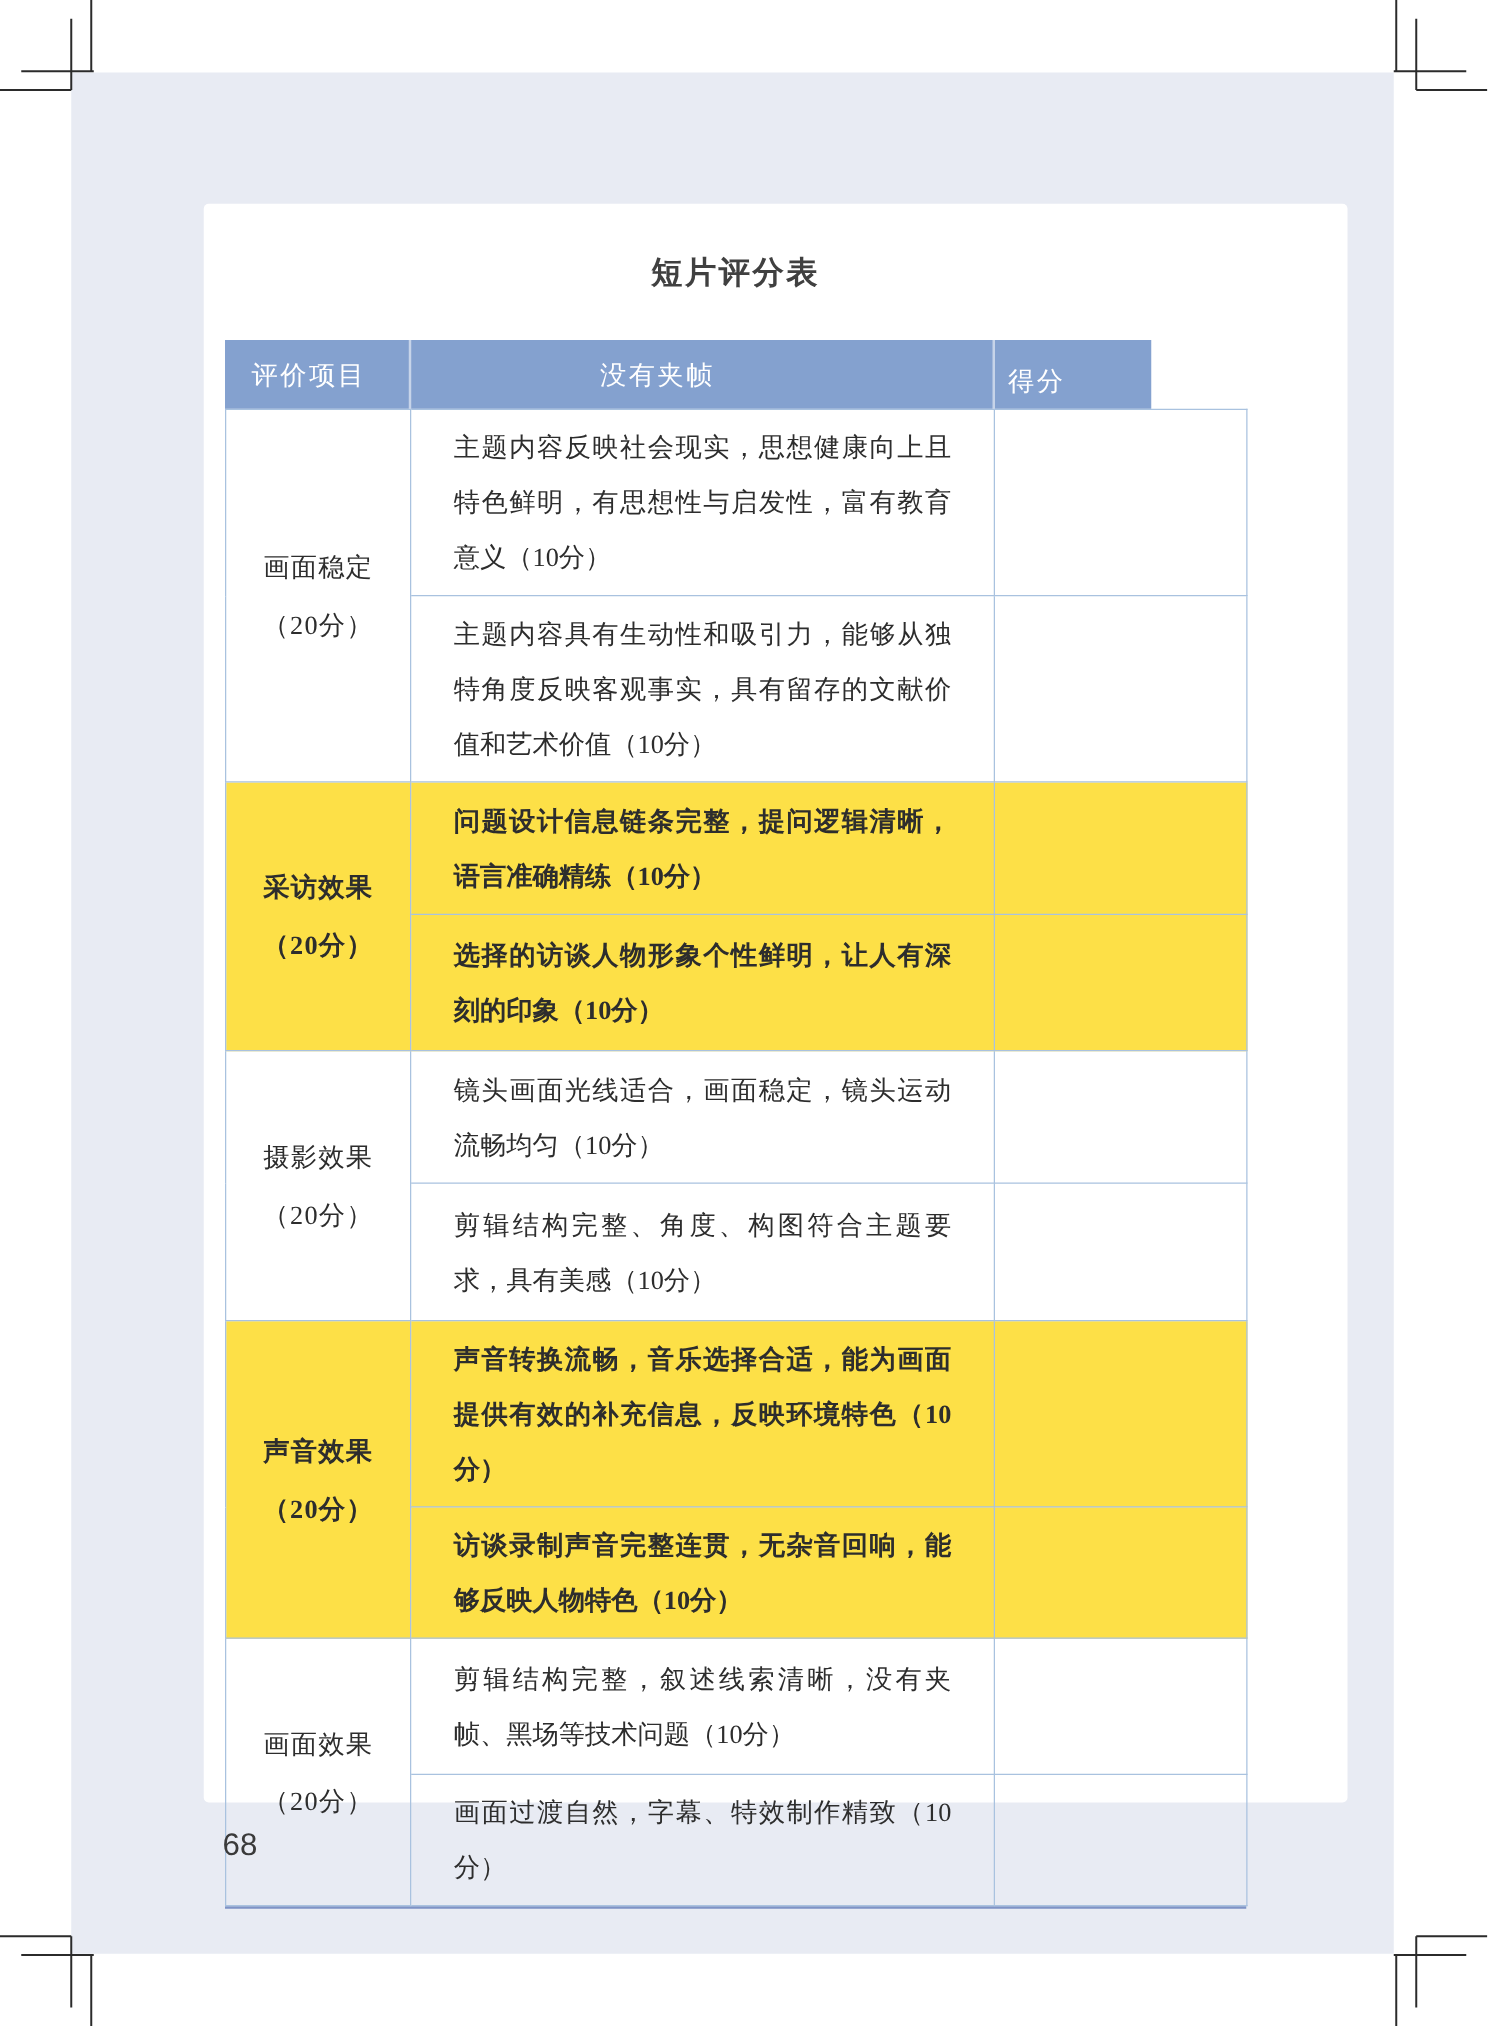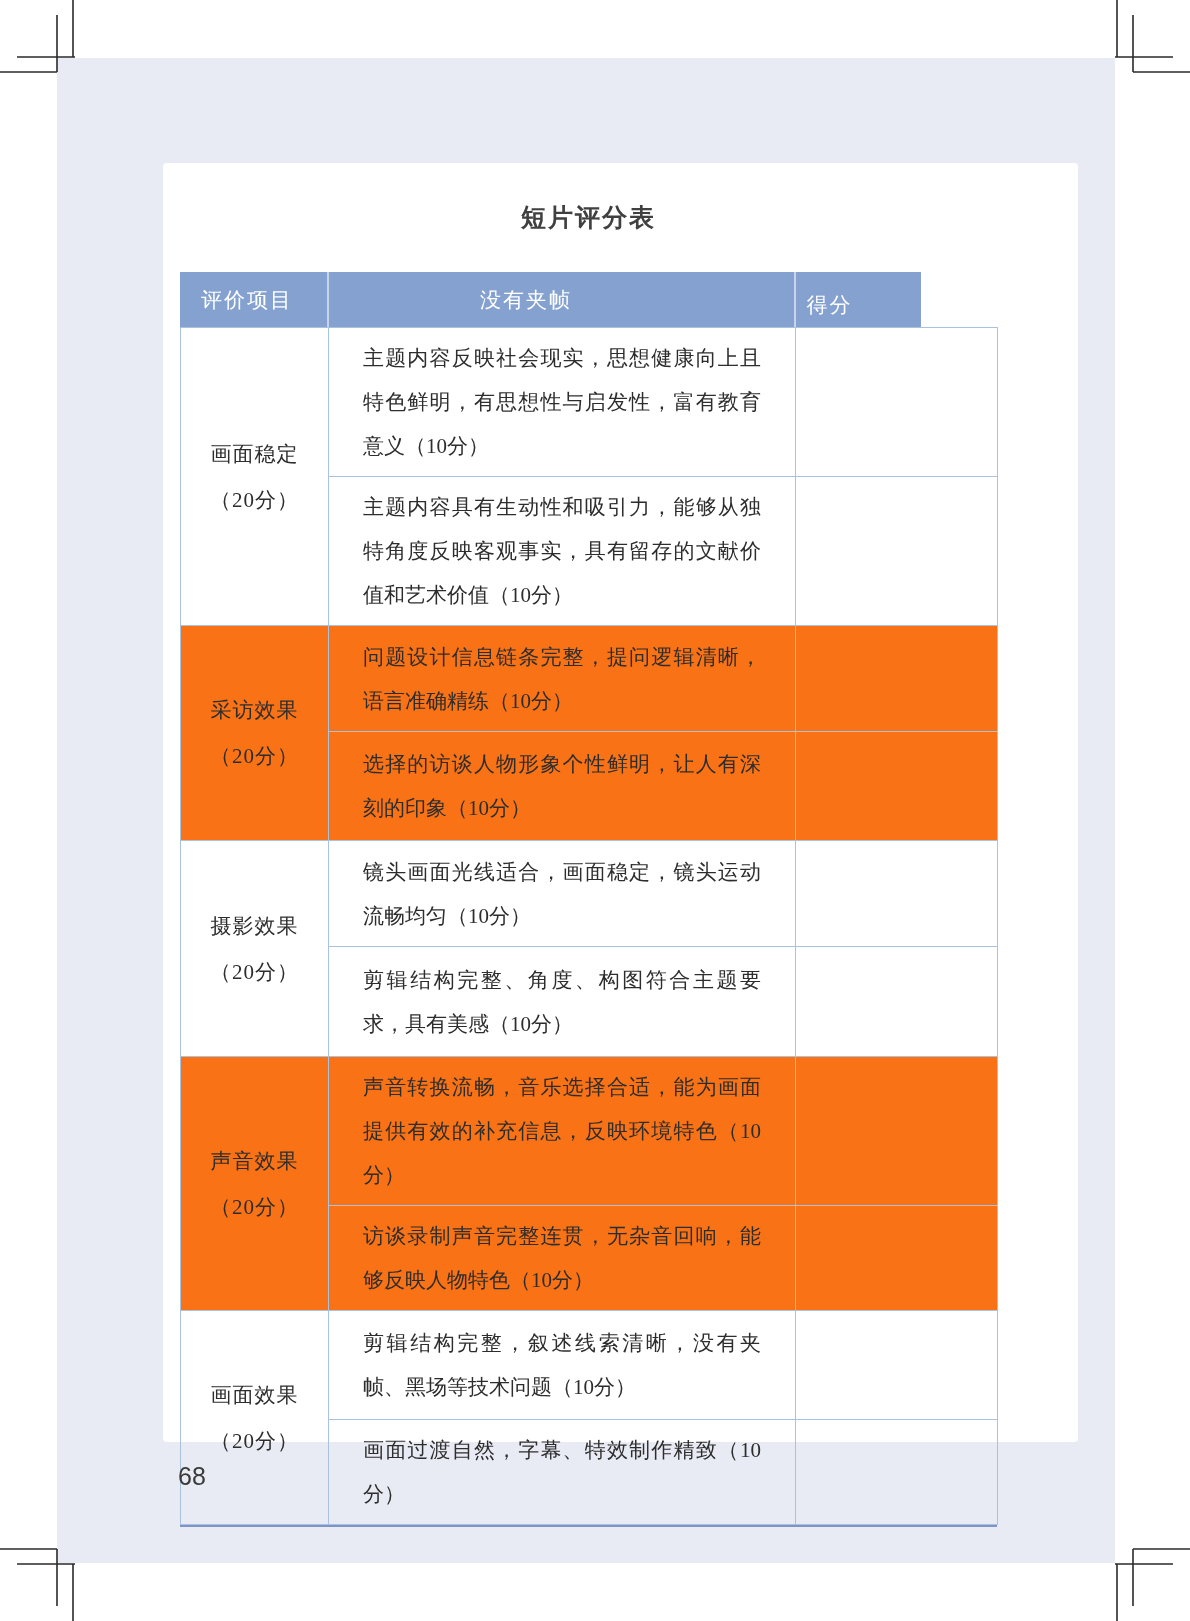--- a/index.html
+++ b/index.html
@@ -66,21 +66,21 @@
     line-height: 46px;
     letter-spacing: 1px;
   }
   td.crit {
     width: 467px;
     padding: 8px 34px;
     line-height: 44px;
     text-align: justify;
   }
   td.score-cell { width: 202px; }
-  tr.alt td { background: #f97316; }
+  tr.alt td { background: #fde047; font-weight: bold; }
   .page-number {
     position: absolute; left: 178px; top: 1462px;
     font-family: "Liberation Sans", "DejaVu Sans", sans-serif;
     font-size: 25px; color: #3a3a3a;
   }
 </style>
 </head>
 <body>
 
 <div class="page-bg"></div>

